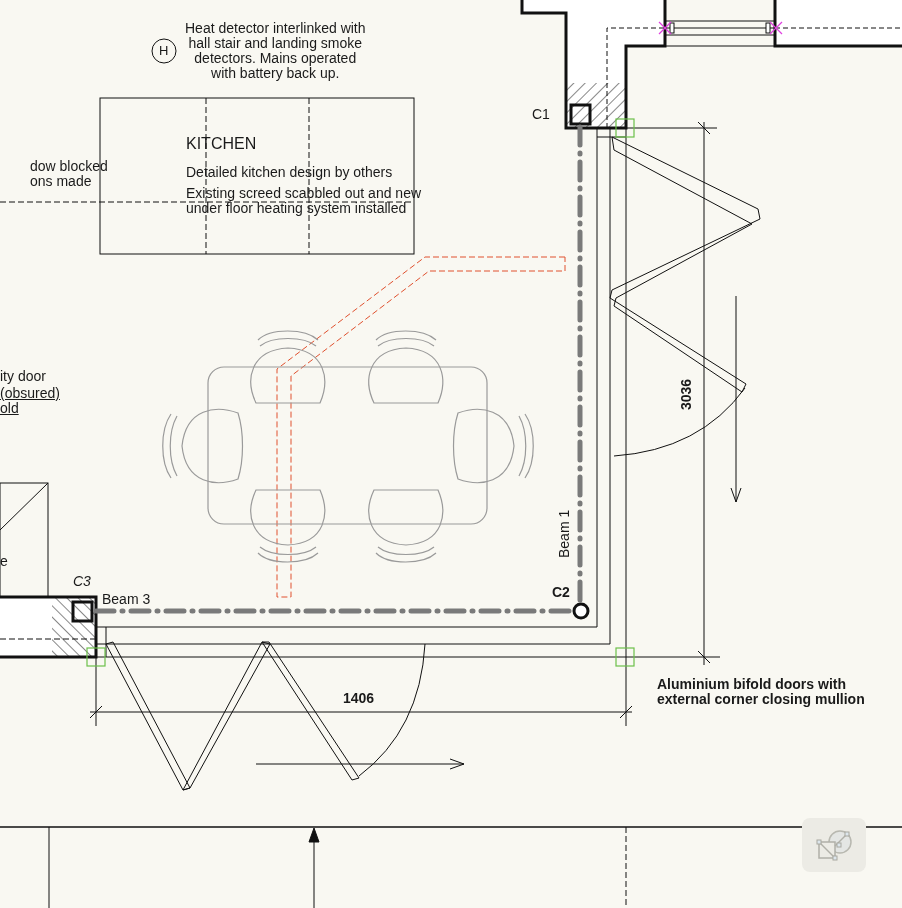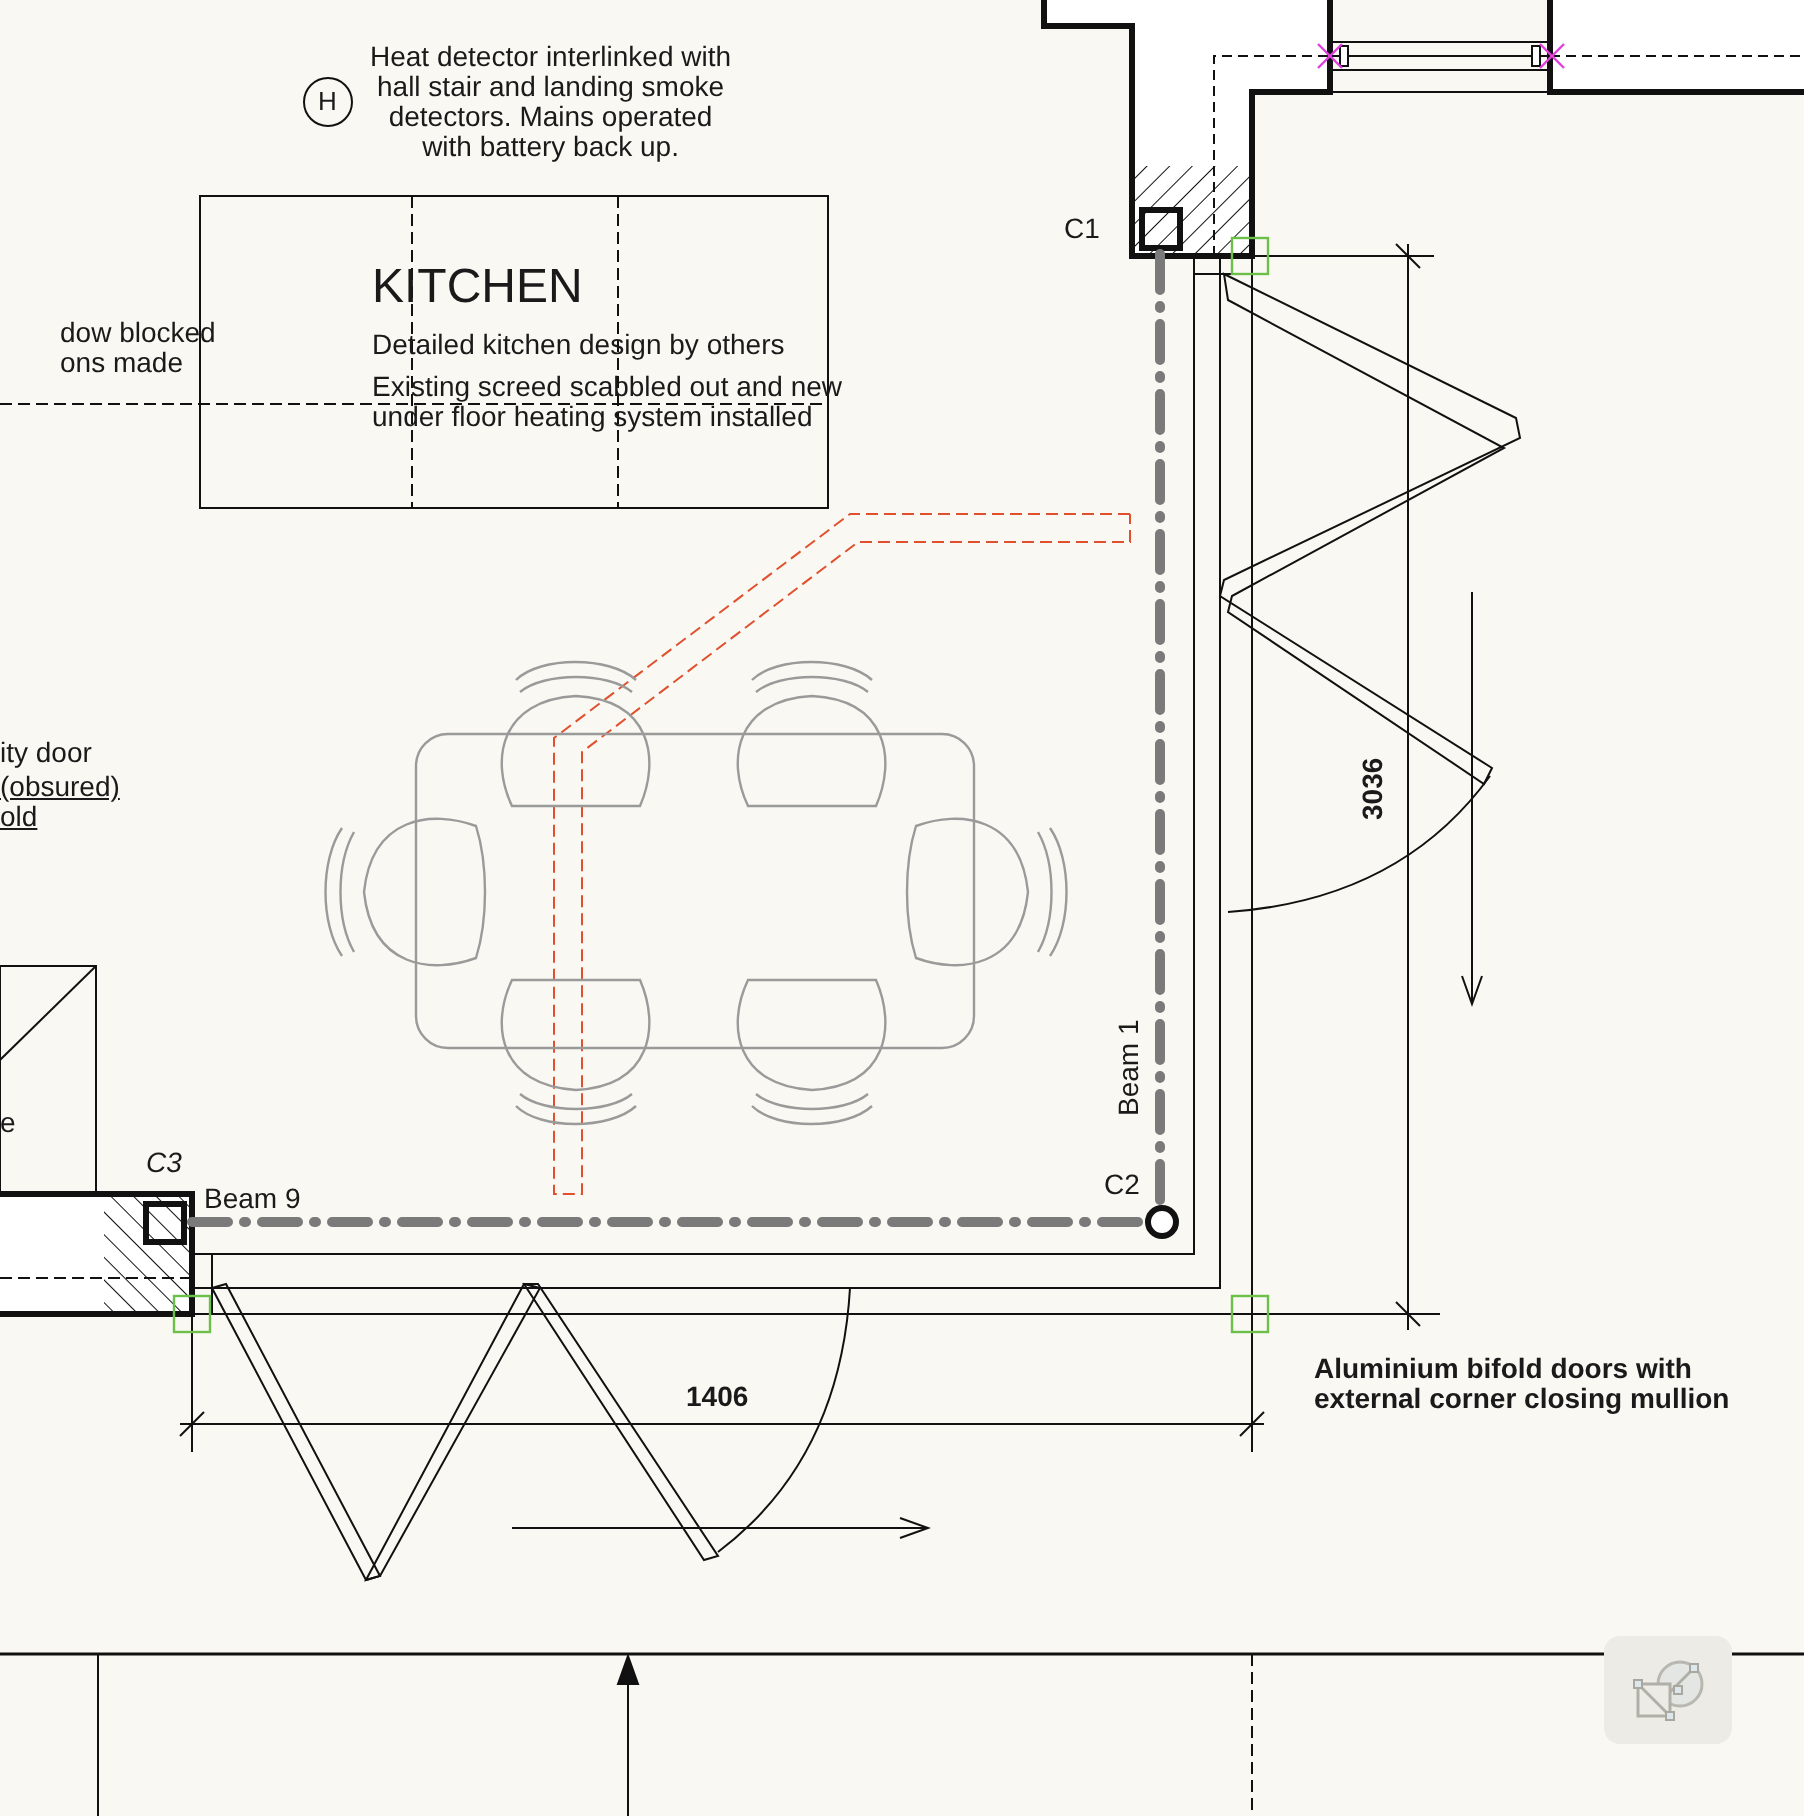--- a/index.html
+++ b/index.html
@@ -7,21 +7,21 @@
       width: 902px; height: 908px; overflow: hidden;
       background: #f9f8f2;
       font-family: "Liberation Sans", sans-serif;
       position: relative;
     }
     #canvas { position: absolute; left: 0; top: 0; }
     .lbl {
       position: absolute; color: #1a1a1a; font-size: 14px; line-height: 15px;
       white-space: pre; font-family: "Liberation Sans", sans-serif;
     }
-    .title { font-size: 24px; line-height: 22px; }
+    .title { font-size: 16px; line-height: 22px; }
     .dim { font-size: 14px; font-weight: bold; }
     .rot { transform: rotate(-90deg); transform-origin: left top; }
     .tool-btn {
       position: absolute; left: 802px; top: 818px; width: 64px; height: 54px;
       background: #ecebe5; border-radius: 8px; cursor: pointer;
       display: flex; align-items: center; justify-content: center;
     }
   </style>
 </head>
 <body>
@@ -184,24 +184,24 @@
 <div class="lbl" style="left:0;top:386px;text-decoration:underline;">(obsured)
 old</div>
 <div class="lbl" style="left:0;top:554px;">e</div>
 
 <div class="lbl title" style="left:186px;top:133px;">KITCHEN</div>
 <div class="lbl" style="left:186px;top:165px;">Detailed kitchen design by others</div>
 <div class="lbl" style="left:186px;top:186px;">Existing screed scabbled out and new
 under floor heating system installed</div>
 
 <div class="lbl" style="left:532px;top:107px;">C1</div>
-<div class="lbl" style="left:552px;top:585px;">C2</div>
+<div class="lbl" style="left:552px;top:585px;font-weight:bold;">C2</div>
 <div class="lbl" style="left:73px;top:574px;font-style:italic;">C3</div>
 <div class="lbl rot" style="left:557px;top:558px;">Beam 1</div>
-<div class="lbl" style="left:102px;top:592px;">Beam 9</div>
+<div class="lbl" style="left:102px;top:592px;">Beam 3</div>
 
 <div class="lbl dim rot" style="left:679px;top:410px;">3036</div>
 <div class="lbl dim" style="left:343px;top:691px;">1406</div>
 
 <div class="lbl" style="left:657px;top:677px;font-weight:bold;">Aluminium bifold doors with
 external corner closing mullion</div>
 
 <div class="tool-btn">
   <svg width="44" height="34" viewBox="0 0 44 34">
     <circle cx="28" cy="14" r="11" fill="#e4e6e4" stroke="#b8b8b0" stroke-width="1.5"></circle>

